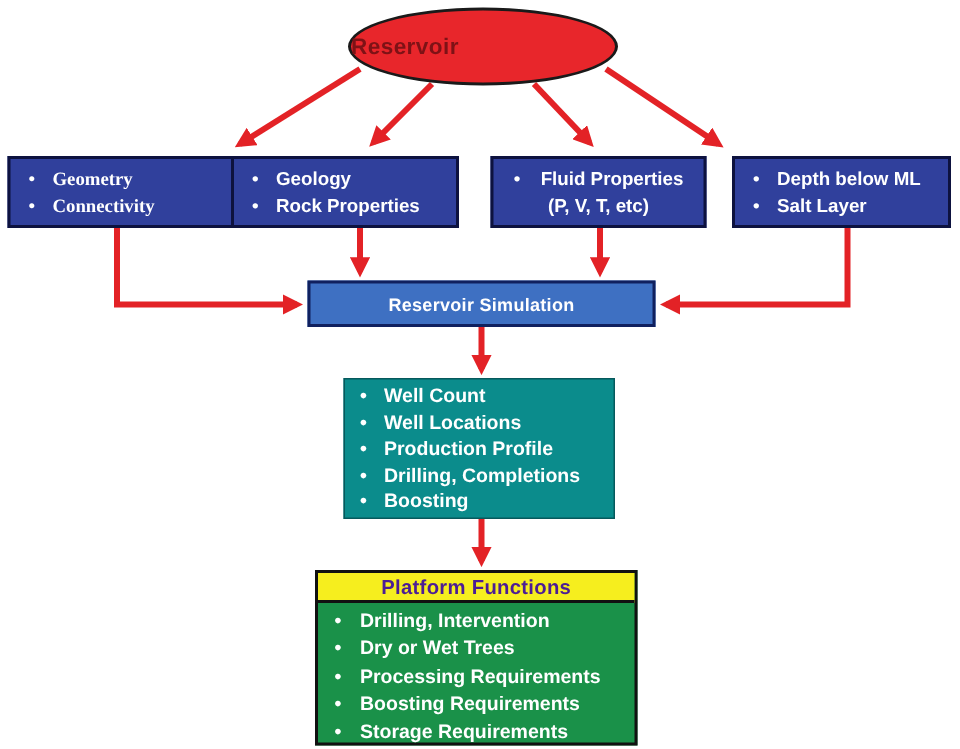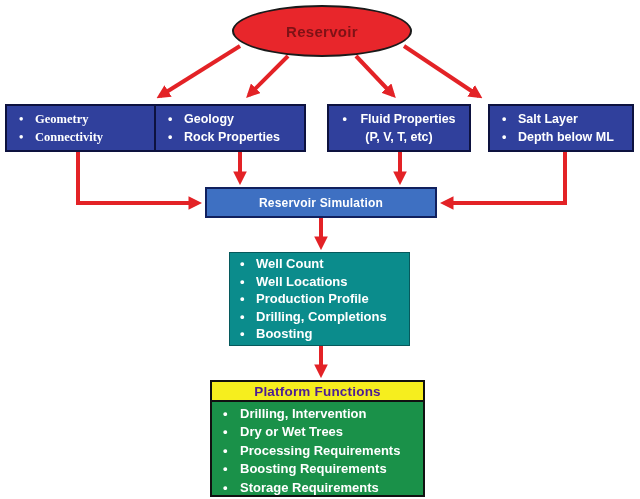--- a/index.html
+++ b/index.html
@@ -11,21 +11,21 @@
   .arrow{stroke:var(--arrow-red,#e32226);stroke-width:4;fill:none;}
   .arrowhead{fill:var(--arrow-red,#e32226);}
 
   .node{position:absolute;box-sizing:border-box;color:#ffffff;font-weight:bold;}
 
   
   #reservoir{
     left:232px;top:5px;width:180px;height:52px;
     background:var(--ellipse-fill,#e8262b);
     border:2px solid #1a1a1a;border-radius:50%;
-    display:flex;align-items:center;justify-content:center;
+    display:flex;align-items:center;
   }
   #reservoir span{color:var(--ellipse-text,#7e1216);font-size:15px;letter-spacing:.3px;}
 
   
   .inbox{
     background:var(--input-box-fill,#30409c);
     border:2px solid var(--input-box-border,#0d123f);
     top:104px;height:48px;
     display:flex;align-items:center;
   }
@@ -130,22 +130,22 @@
 
   <div id="box-fluid" class="node inbox">
     <ul>
       <li>Fluid Properties</li>
       <li class="no-bullet">(P, V, T, etc)</li>
     </ul>
   </div>
 
   <div id="box-depth" class="node inbox">
     <ul>
+      <li>Depth below ML</li>
       <li>Salt Layer</li>
-      <li>Depth below ML</li>
     </ul>
   </div>
 
   <div id="simbox" class="node">
     <span>Reservoir Simulation</span>
   </div>
 
   <div class="node tealbox">
     <ul>
       <li>Well Count</li>

